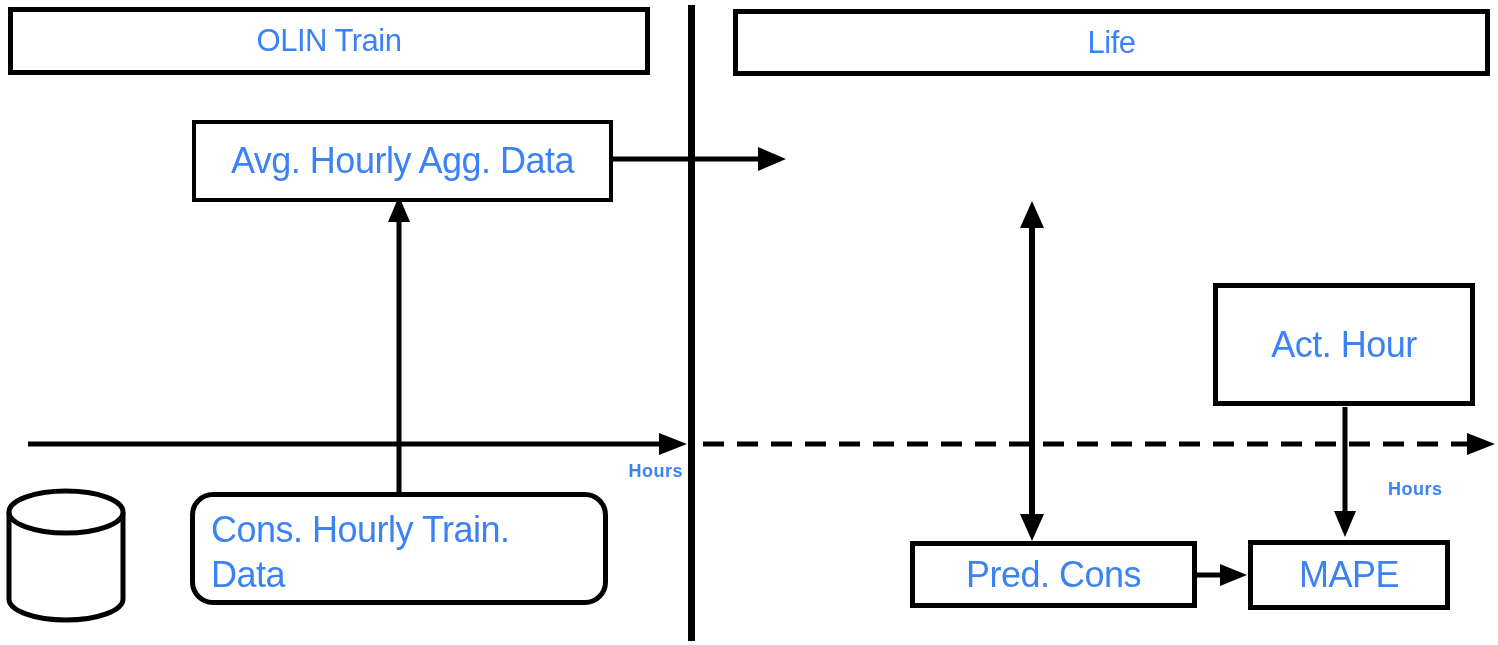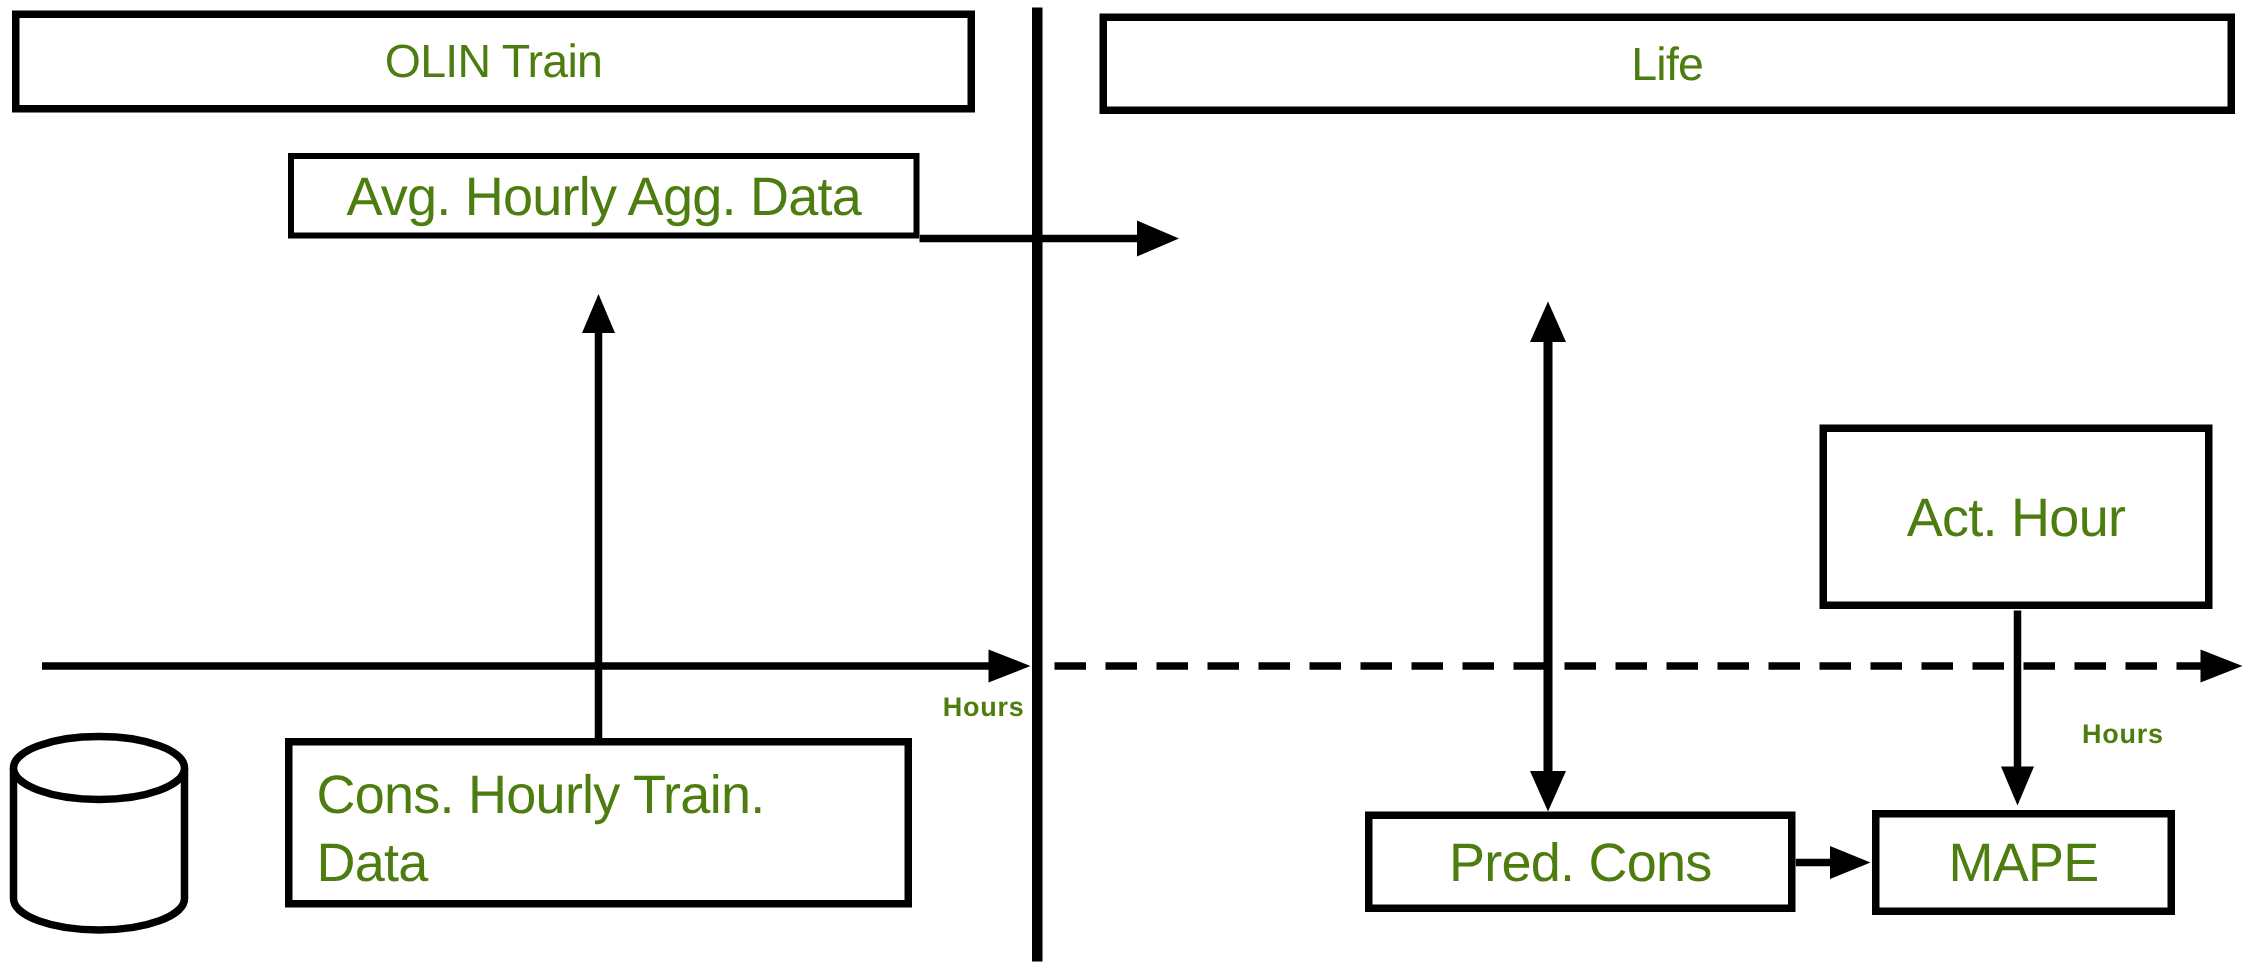--- a/index.html
+++ b/index.html
@@ -2,21 +2,21 @@
 <html><head>
 <meta charset="utf-8">
 <style>
   html, body { margin: 0; padding: 0; background: #ffffff; }
   .canvas {
     position: relative;
     width: 1498px;
     height: 645px;
     background: #ffffff;
     font-family: "Liberation Sans", sans-serif;
-    color: #4d7c0f;
+    color: #3b82f6;
     overflow: hidden;
   }
   .layer { position: absolute; left: 0; top: 0; }
   .node {
     position: absolute;
     box-sizing: border-box;
     border: 5px solid #000000;
     background: #ffffff;
     display: flex;
     align-items: center;
@@ -24,29 +24,29 @@
     text-align: center;
     font-size: 36px;
     line-height: 1.2;
     letter-spacing: -0.5px;
   }
   .header { font-size: 31px; }
   .node span { display: block; }
 
   #box-train  { left: 8px;    top: 7px;   width: 642px; height: 68px; }
   #box-life   { left: 733px;  top: 9px;   width: 757px; height: 67px; }
-  #box-avg    { left: 192px;  top: 102px; width: 421px; height: 57px; border-width: 4px; }
+  #box-avg    { left: 192px;  top: 120px; width: 421px; height: 82px; border-width: 4px; }
   #box-sarima { left: 788px;  top: 112px; width: 577px; height: 88px; font-size: 37px; }
   #box-act    { left: 1213px; top: 283px; width: 262px; height: 123px; }
   #box-pred   { left: 910px;  top: 541px; width: 287px; height: 67px; }
   #box-mape   { left: 1248px; top: 540px; width: 202px; height: 70px; }
   #box-cons   {
     left: 190px; top: 492px; width: 418px; height: 113px;
     justify-content: center; align-items: flex-start;
-    text-align: left; padding: 6px 29px 0 16px; flex-direction: column;
+    text-align: left; padding: 6px 29px 0 16px; flex-direction: column; border-radius: 23px;
   }
   #box-cons span { line-height: 1.25; }
 
   .divider {
     position: absolute;
     left: 688px; top: 5px;
     width: 7px; height: 636px;
     background: #000000;
   }
   .hours-label {

